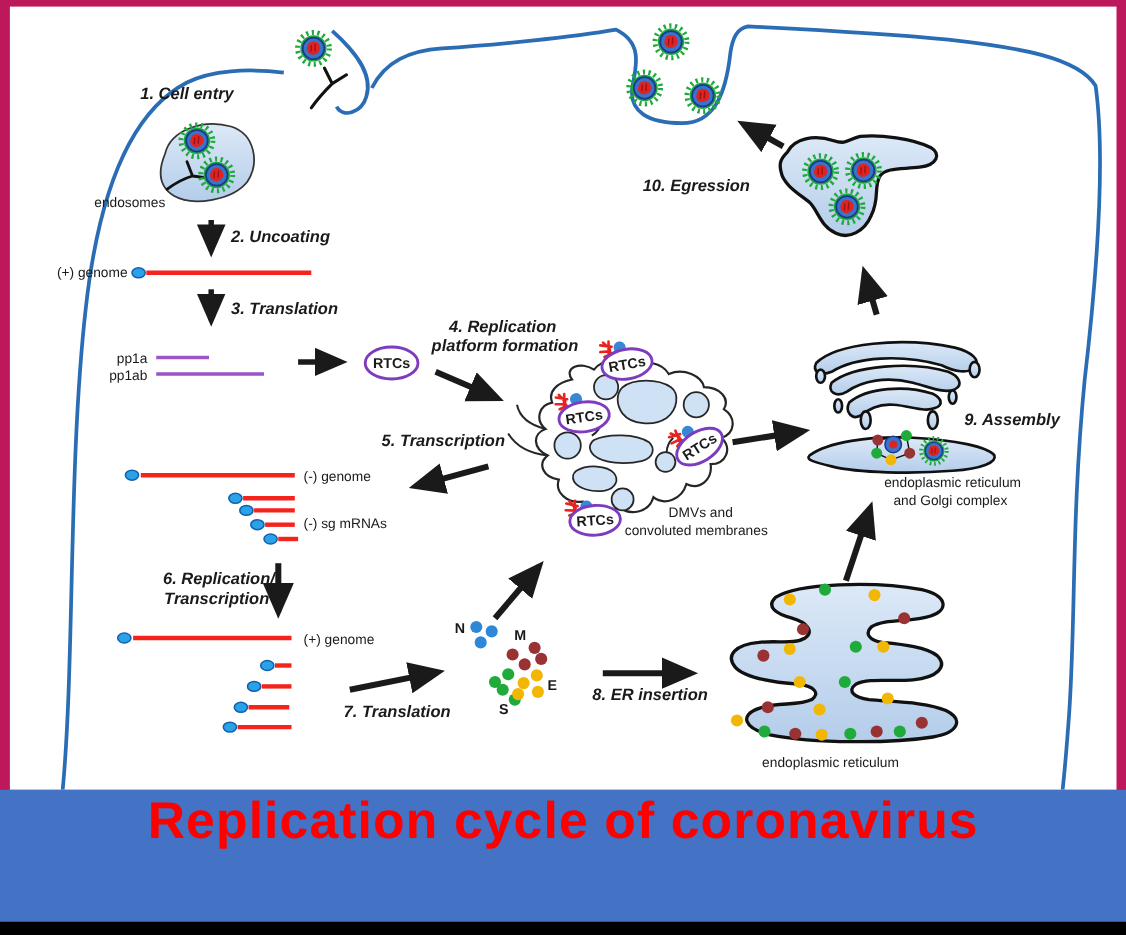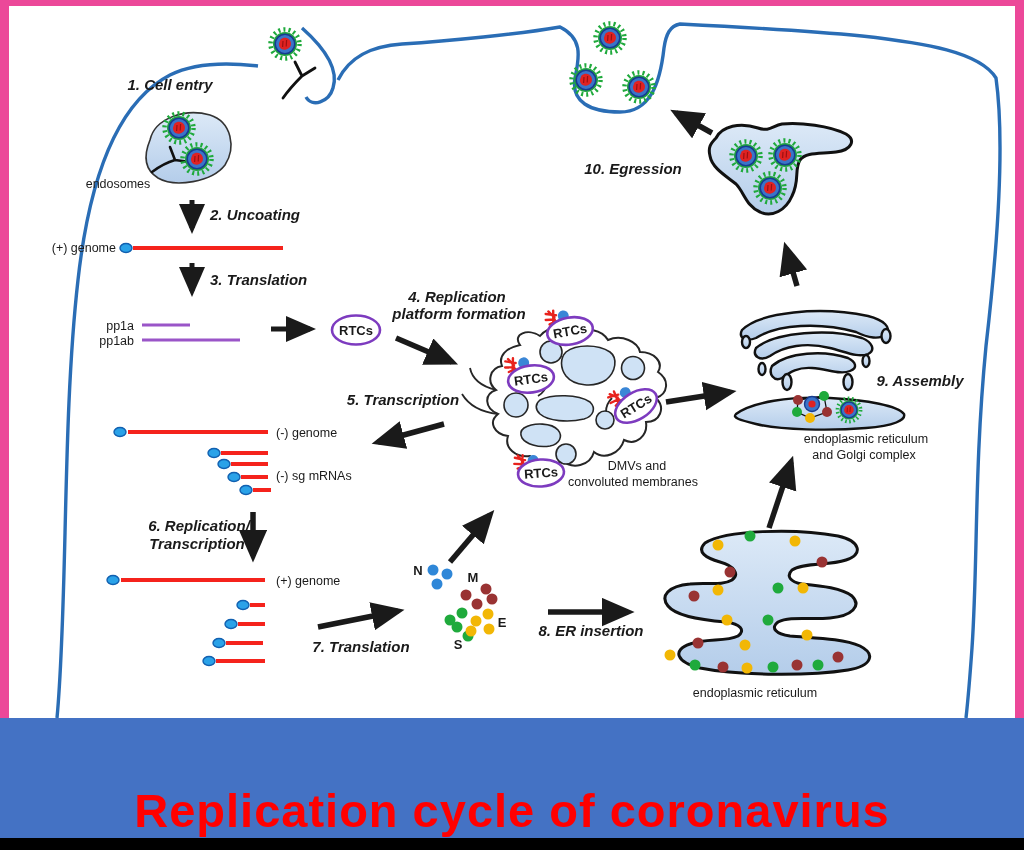--- a/index.html
+++ b/index.html
@@ -1,21 +1,21 @@
 <!DOCTYPE html>
 <html><head>
 <meta charset="utf-8">
 <style>
   html,body{margin:0;padding:0;}
-  .page{position:relative;width:1024px;height:850px;background:#ec4899;overflow:hidden;
+  .page{position:relative;width:1024px;height:850px;background:#be185d;overflow:hidden;
         font-family:"Liberation Sans",sans-serif;}
   .diagram-area{position:absolute;left:9px;top:6px;width:1006px;height:712px;background:#ffffff;}
   .diagram-svg{position:absolute;left:0;top:0;}
   .banner{position:absolute;left:0;top:718px;width:1024px;height:120px;background:#4472c4;
-          display:flex;align-items:flex-end;justify-content:center;}
+          display:flex;align-items:flex-start;justify-content:center;}
   .banner-text{color:#ff0000;font-size:47px;font-weight:bold;letter-spacing:1px;
                font-family:"Liberation Sans",sans-serif;}
   .bottom-bar{position:absolute;left:0;top:838px;width:1024px;height:12px;background:#000000;}
   
   text{font-family:"Liberation Sans",sans-serif;fill:#1a1a1a;}
   .step{font-size:15px;font-weight:bold;font-style:italic;}
   .lbl{font-size:12.5px;}
   .rtc{font-size:13px;font-weight:bold;}
   .plet{font-size:13px;font-weight:bold;}
 </style>

